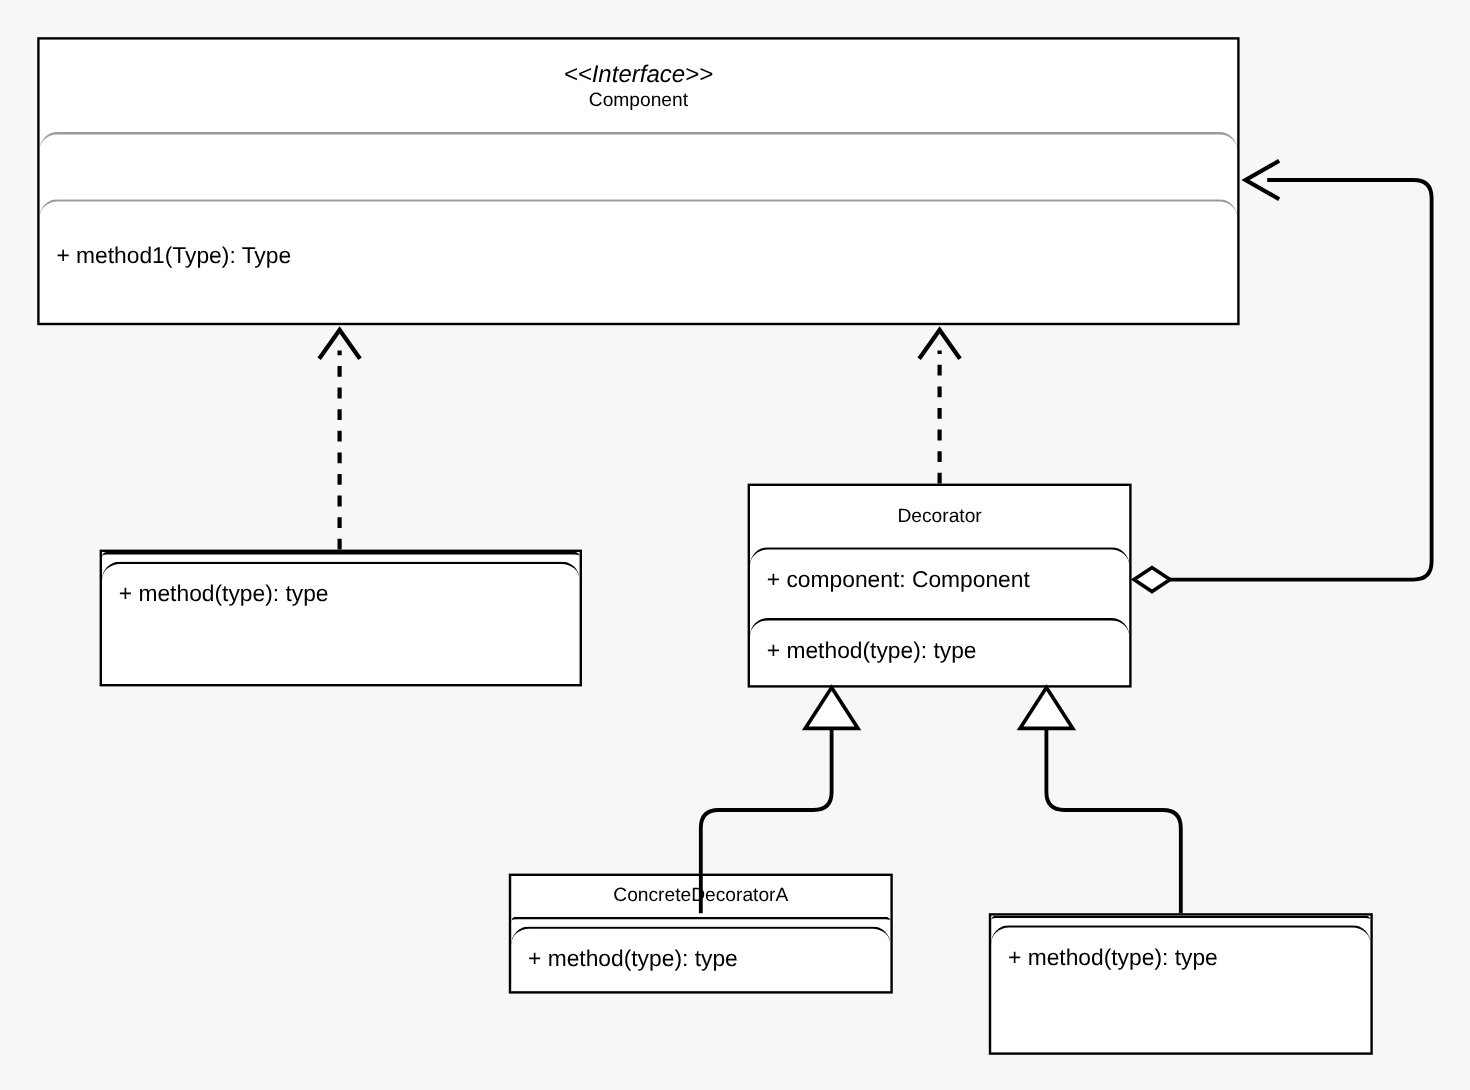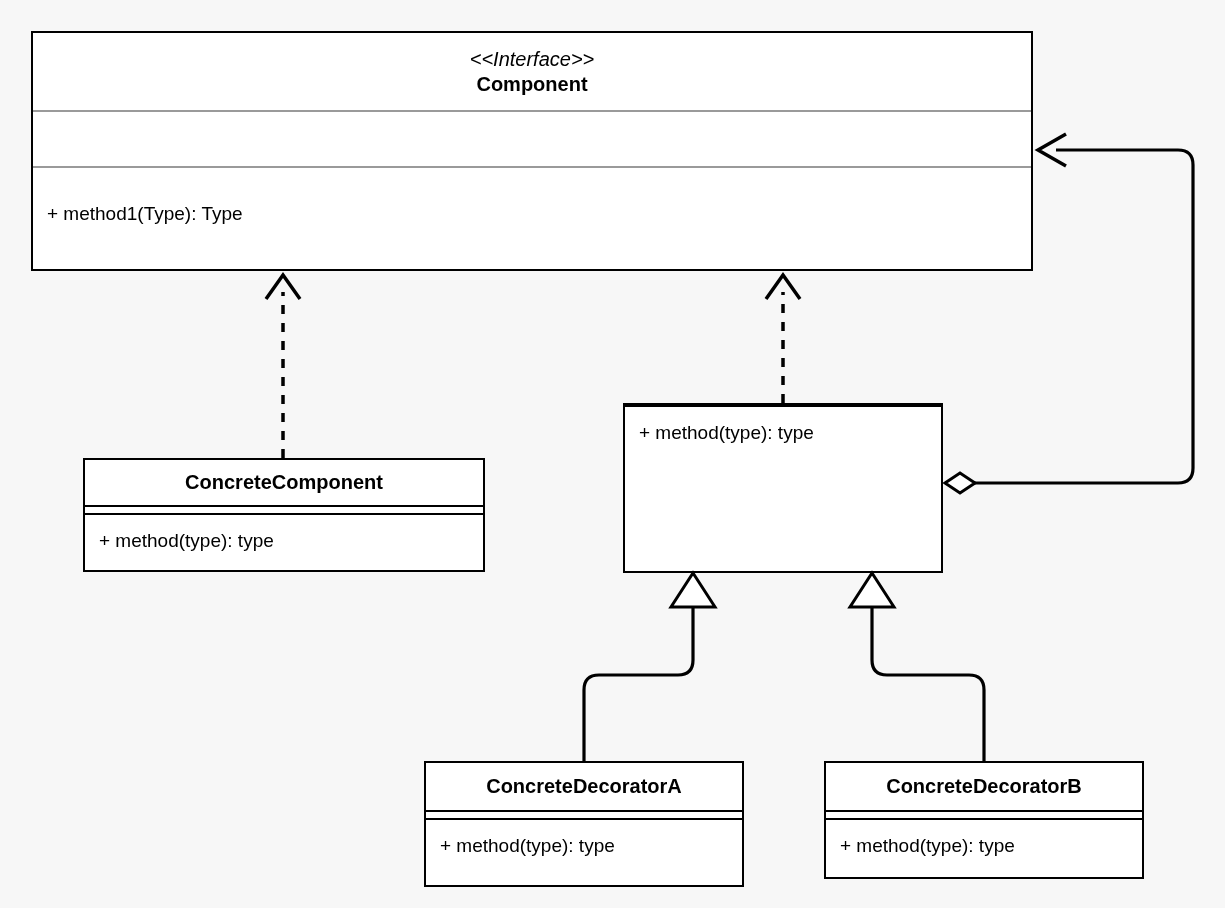--- a/index.html
+++ b/index.html
@@ -19,20 +19,21 @@
     position: absolute;
     box-sizing: border-box;
     background: #ffffff;
     border: 2.5px solid #000000;
     display: flex;
     flex-direction: column;
   }
   .compartment {
     box-sizing: border-box;
     position: relative;
+    border-radius: 15px;
   }
   .sep-black {
     border-top: 2.5px solid #000000;
   }
   .sep-gray {
     border-top: 2.5px solid #9a9a9a;
   }
   .title-box {
     display: flex;
     flex-direction: column;
@@ -40,22 +41,22 @@
     justify-content: center;
     text-align: center;
   }
   .stereotype {
     font-style: italic;
     font-size: 20px;
     color: #000;
     line-height: 1.22;
   }
   .class-name {
-    font-weight: bold;
-    font-size: 20px;
+    font-weight: normal;
+    font-size: 16px;
     color: #000;
     line-height: 1.22;
   }
   .member {
     font-size: 19px;
     color: #000;
     line-height: 1.45;
     white-space: nowrap;
   }
   .members {
@@ -86,49 +87,49 @@
       <div class="stereotype">&lt;&lt;Interface&gt;&gt;</div>
       <div class="class-name">Component</div>
     </div>
     <div class="compartment sep-gray empty-compartment" style="height:56px;"></div>
     <div class="compartment sep-gray members members-tight" style="flex:1;">
       <div class="member">+ method1(Type): Type</div>
     </div>
   </div>
 
   <div class="uml-class" style="left:83px; top:458px; width:402px; height:114px;">
-    <div class="compartment title-box" style="height:45px;">
-      <div class="class-name">ConcreteComponent</div>
-    </div>
     <div class="compartment sep-black empty-compartment" style="height:8px;"></div>
     <div class="compartment sep-black members" style="flex:1;">
       <div class="member">+ method(type): type</div>
     </div>
   </div>
 
   <div class="uml-class" style="left:623px; top:403px; width:320px; height:170px;">
+    <div class="compartment title-box" style="height:51px;">
+      <div class="class-name">Decorator</div>
+    </div>
+    <div class="compartment sep-black members" style="height:59px;">
+      <div class="member">+ component: Component</div>
+    </div>
     <div class="compartment sep-black members" style="flex:1;">
       <div class="member">+ method(type): type</div>
     </div>
   </div>
 
-  <div class="uml-class" style="left:424px; top:761px; width:320px; height:126px;">
+  <div class="uml-class" style="left:424px; top:728px; width:320px; height:100px;">
     <div class="compartment title-box" style="height:47px;">
       <div class="class-name">ConcreteDecoratorA</div>
     </div>
     <div class="compartment sep-black empty-compartment" style="height:8px;"></div>
     <div class="compartment sep-black members" style="flex:1;">
       <div class="member">+ method(type): type</div>
     </div>
   </div>
 
   <div class="uml-class" style="left:824px; top:761px; width:320px; height:118px;">
-    <div class="compartment title-box" style="height:47px;">
-      <div class="class-name">ConcreteDecoratorB</div>
-    </div>
     <div class="compartment sep-black empty-compartment" style="height:8px;"></div>
     <div class="compartment sep-black members" style="flex:1;">
       <div class="member">+ method(type): type</div>
     </div>
   </div>
 
   <svg class="overlay" viewBox="0 0 1225 908" xmlns="http://www.w3.org/2000/svg">
 
     
     <g>

